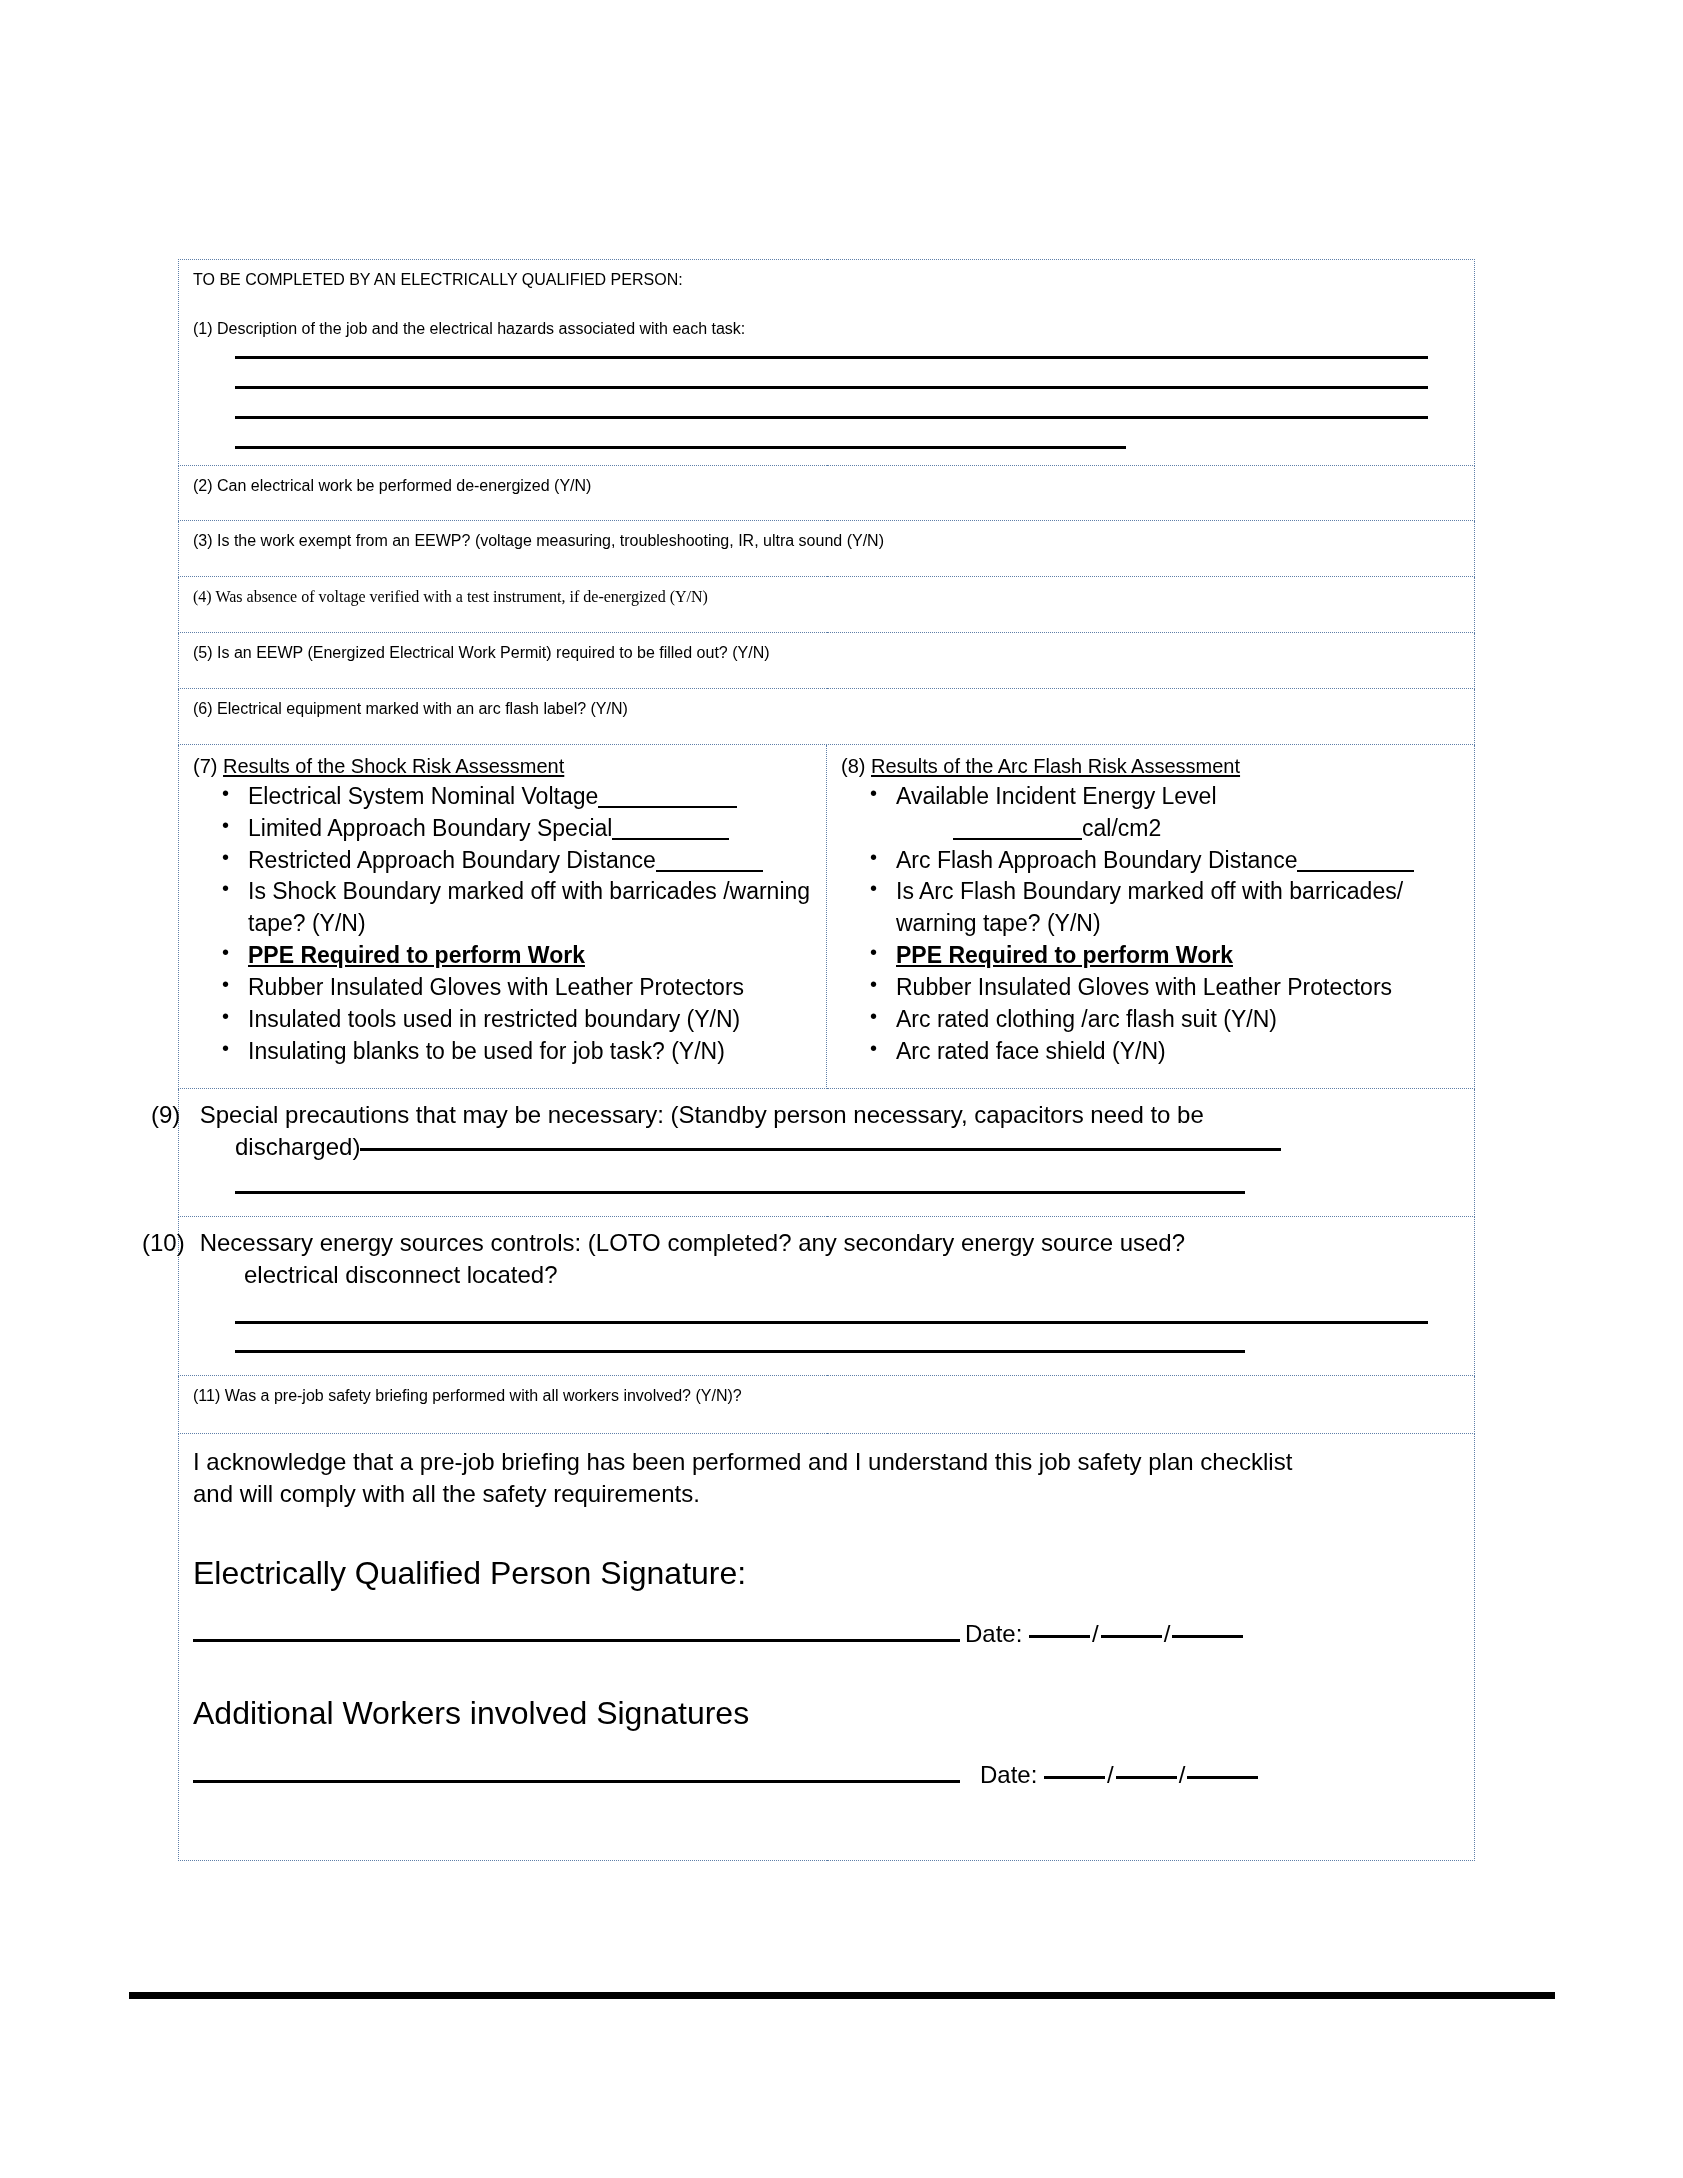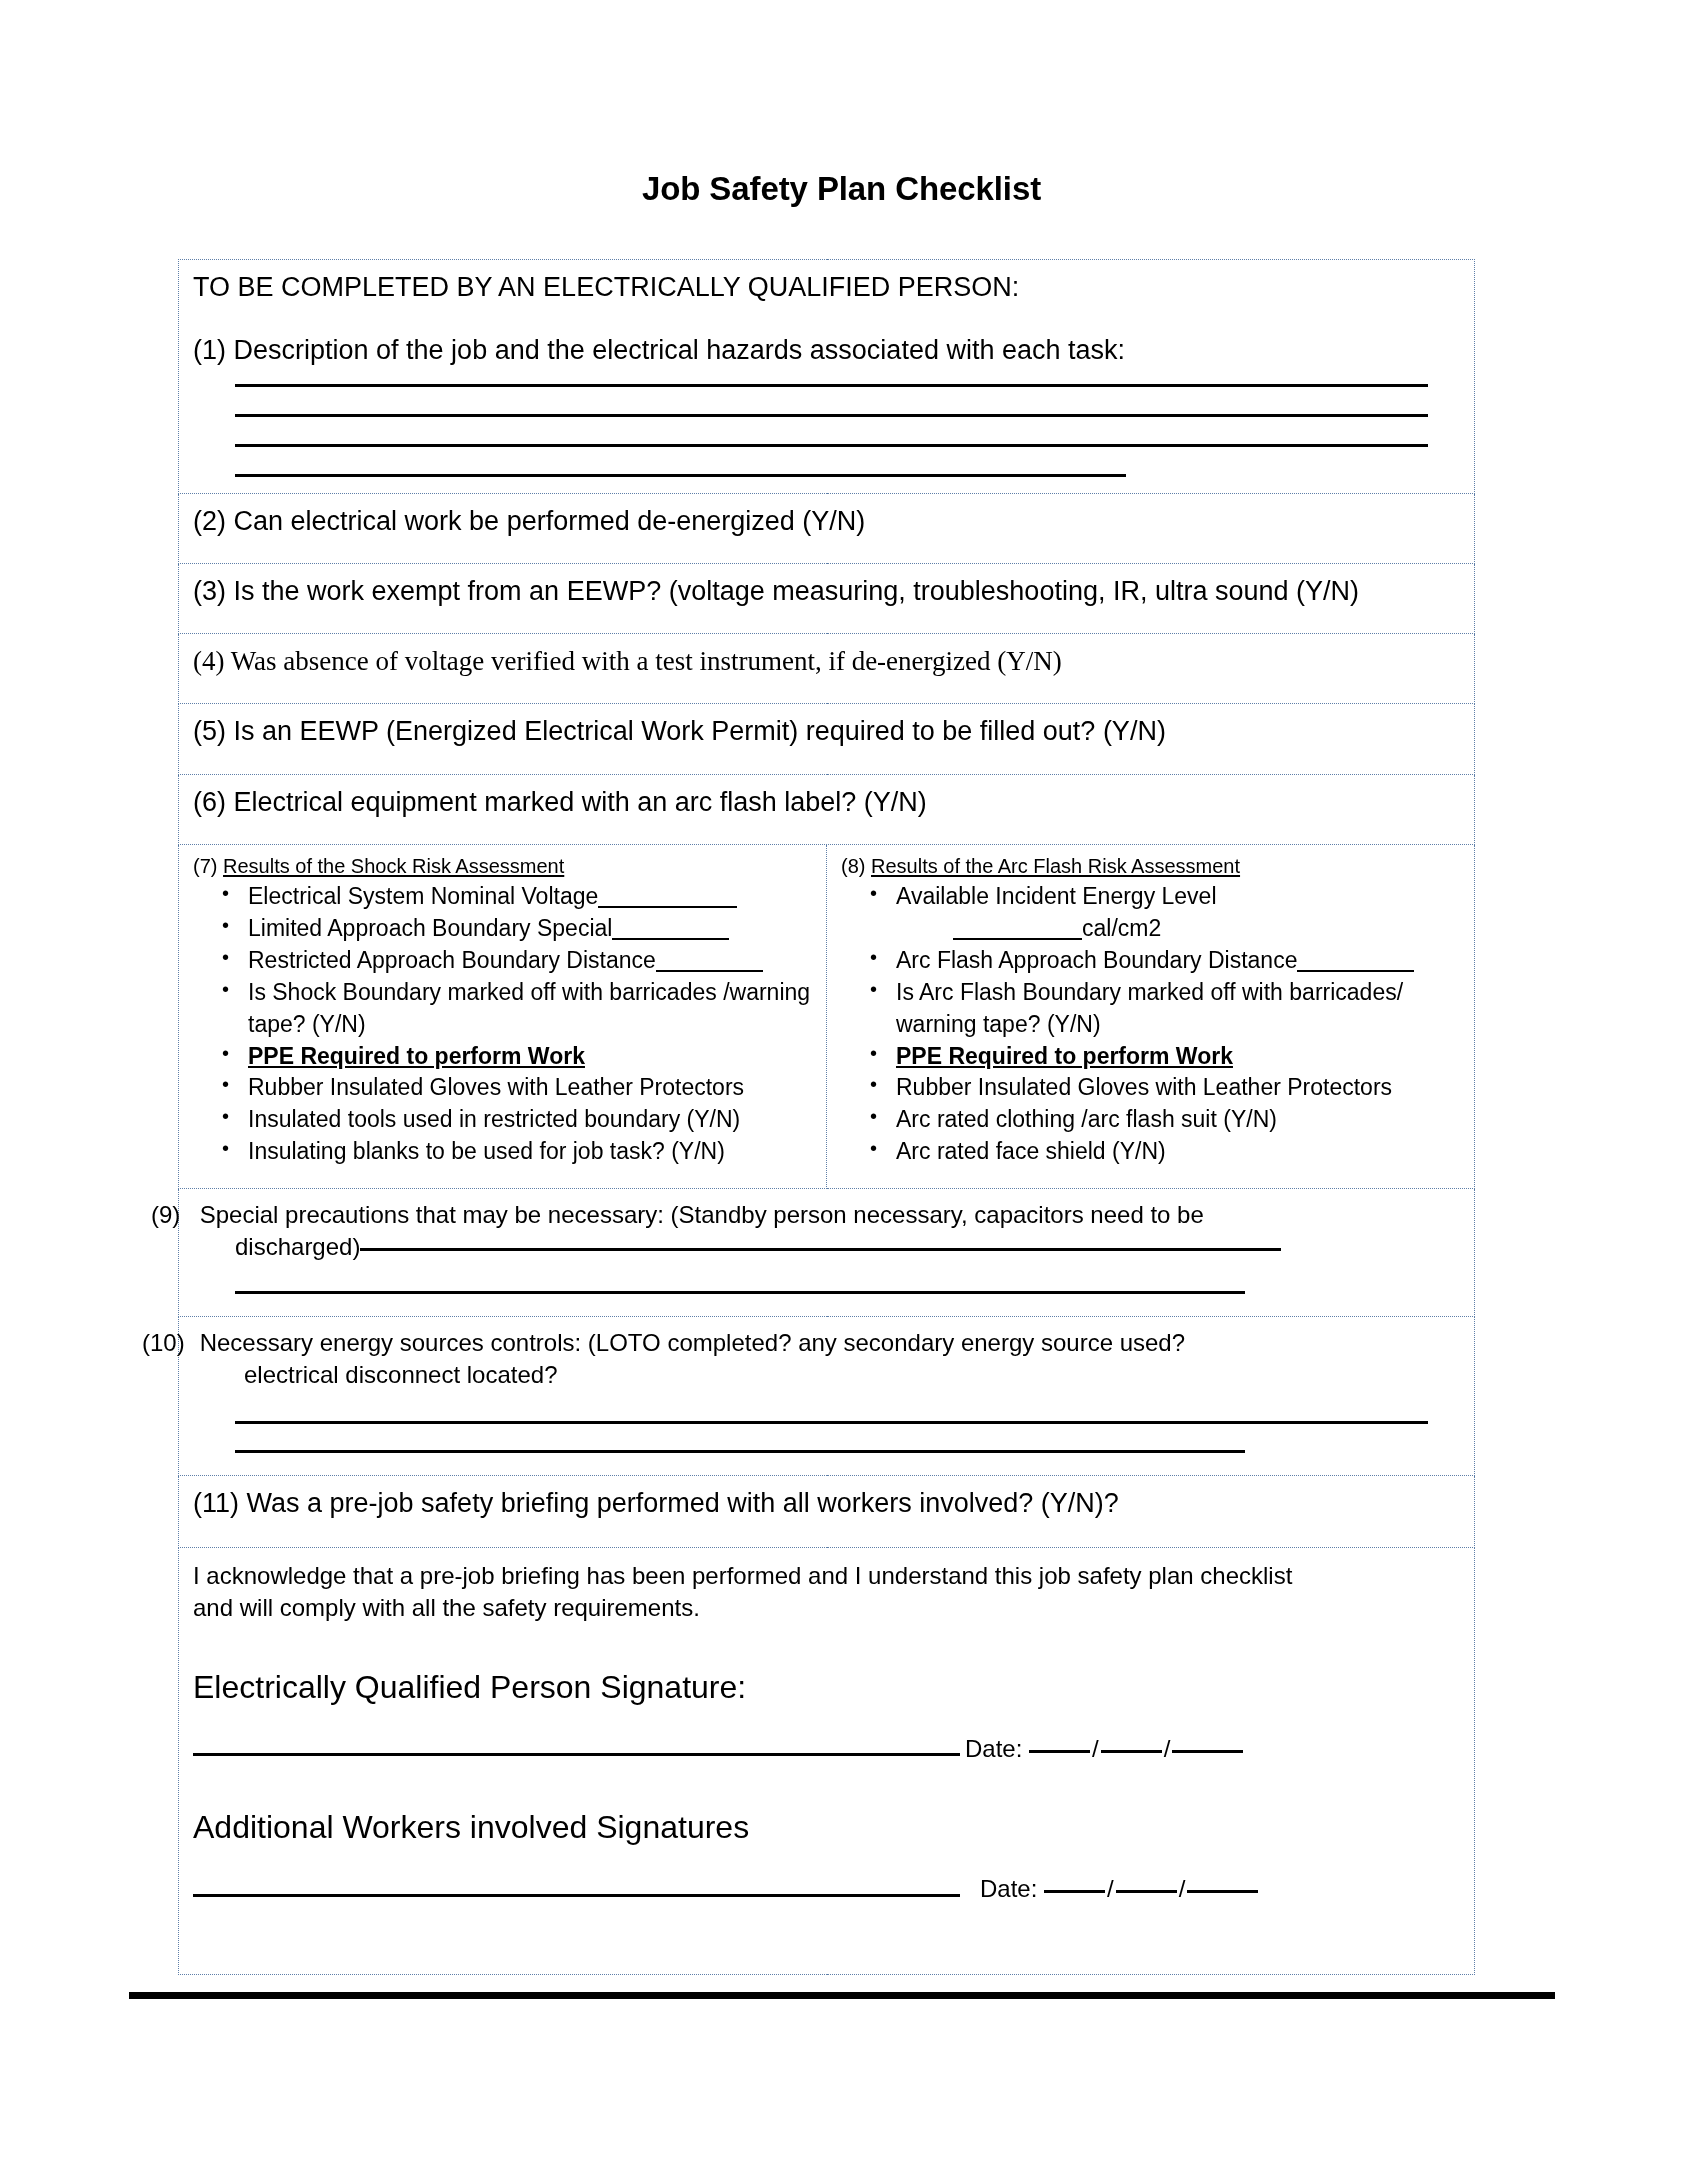--- a/index.html
+++ b/index.html
@@ -51,21 +51,21 @@
   }
 
   .cell-pad {
     padding: 10px 14px 12px 14px;
     font-size: 24px;
     line-height: 1.33;
   }
 
   
   .row-head {
-    font-size: 27px;
+    font-size: 16px;
     line-height: 1.3;
     white-space: nowrap;
   }
 
   .q-num {
     display: inline-block;
   }
 
   
   .blank-lines {
@@ -190,21 +190,20 @@
     width: 1426px;
     height: 0;
     border-top: 7px solid #000;
   }
 </style>
 </head>
 <body>
 
 <div class="page">
 
-  <div class="doc-title">Job Safety Plan Checklist</div>
 
   <table class="form-table">
     <colgroup>
       <col style="width:648px">
       <col style="width:648px">
     </colgroup>
     <tbody>
 
       <tr>
         <td colspan="2">

